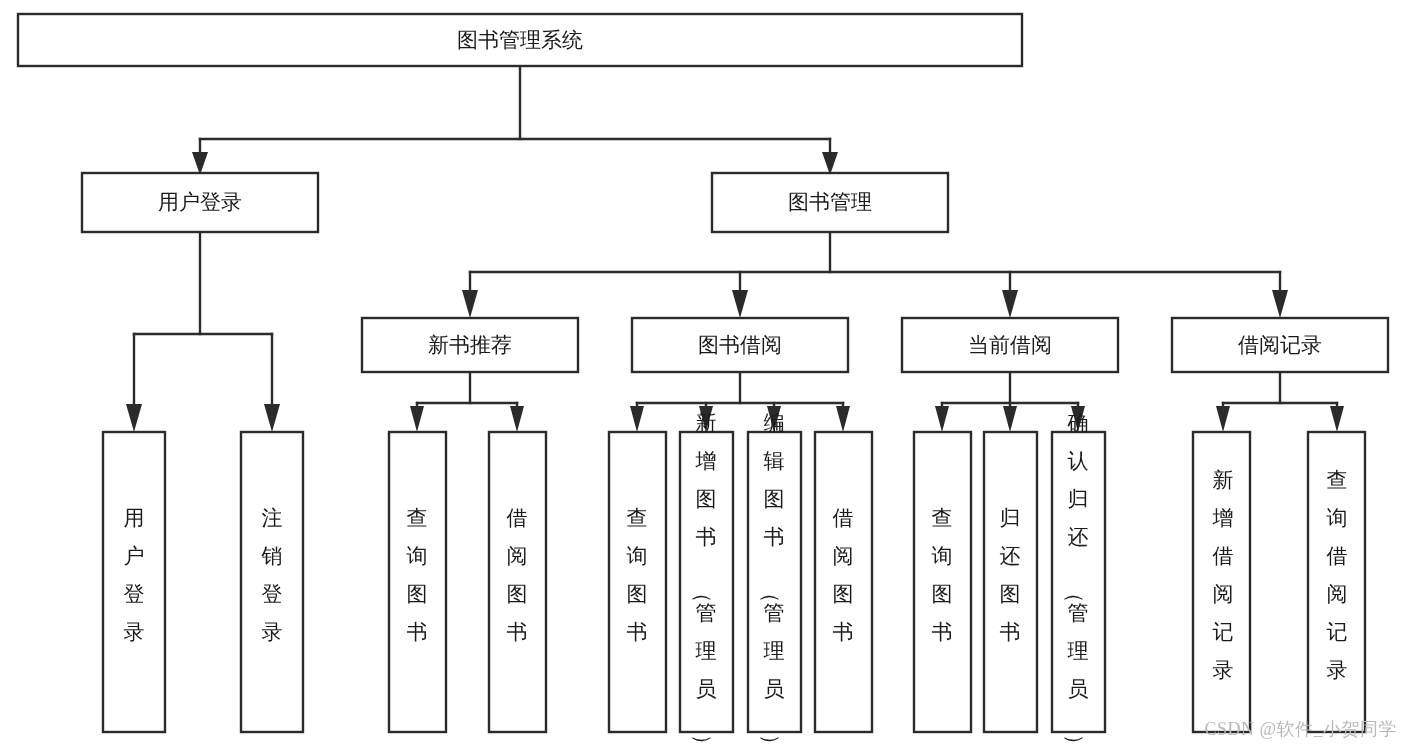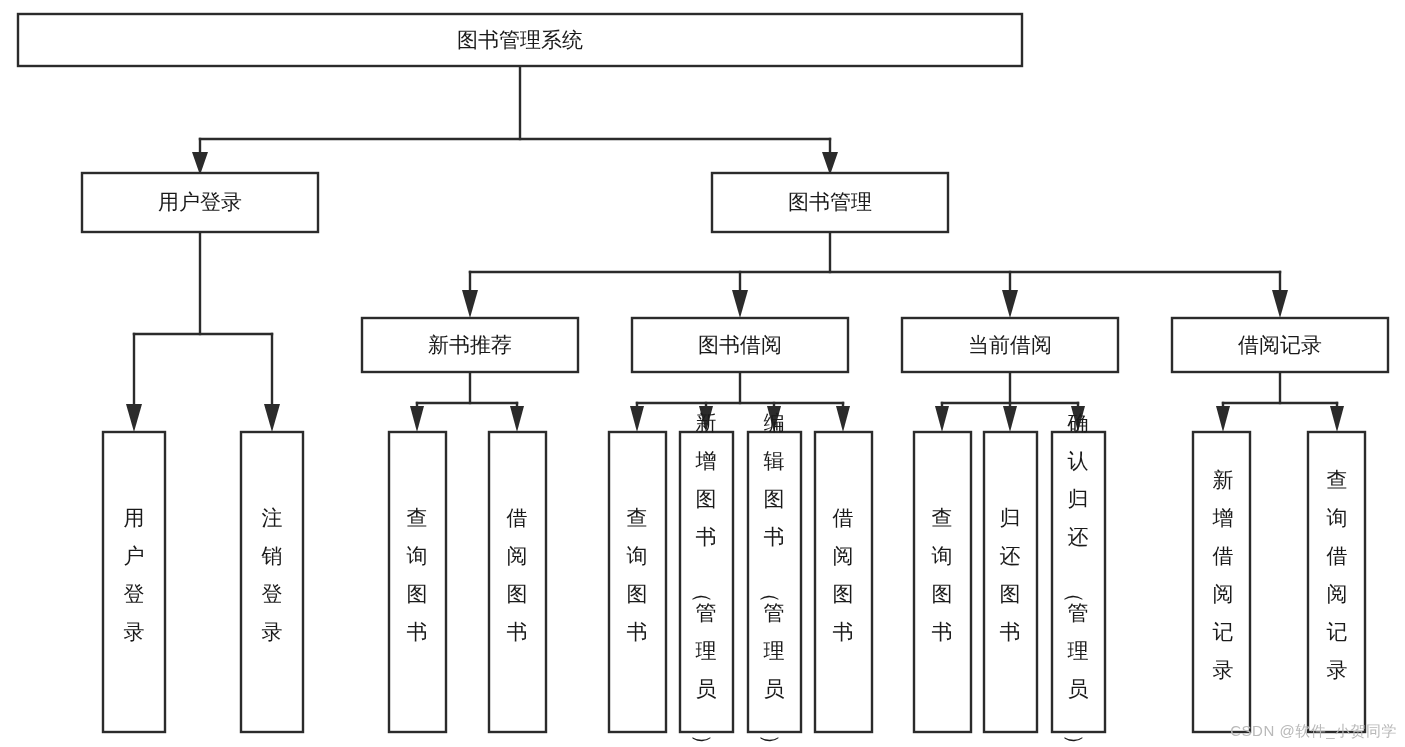--- a/index.html
+++ b/index.html
@@ -52,22 +52,22 @@
     stroke-linecap: square;
   }
   .arrow-head {
     fill: #2b2b2b;
     stroke: none;
   }
   #watermark {
     position: absolute;
     right: 8px;
     bottom: 6px;
-    font-family: Liberation Sans, sans-serif;
-    font-size: 15px;
+    font-family: Liberation Serif, serif;
+    font-size: 18px;
     color: #b9b9b9;
     letter-spacing: 0.5px;
     white-space: nowrap;
     pointer-events: none;
   }
 </style>
 </head>
 <body>
 
 <div id="diagram-root">

